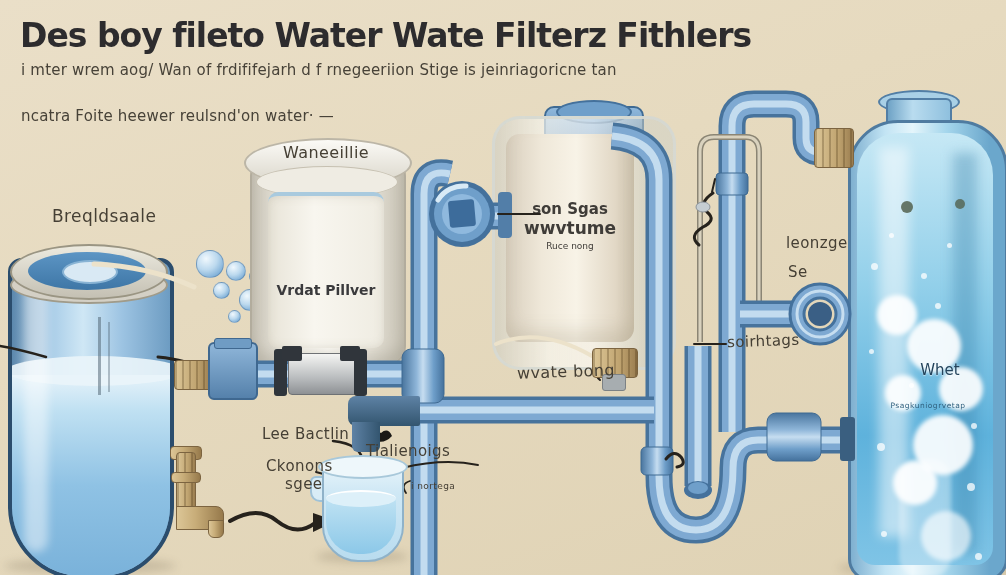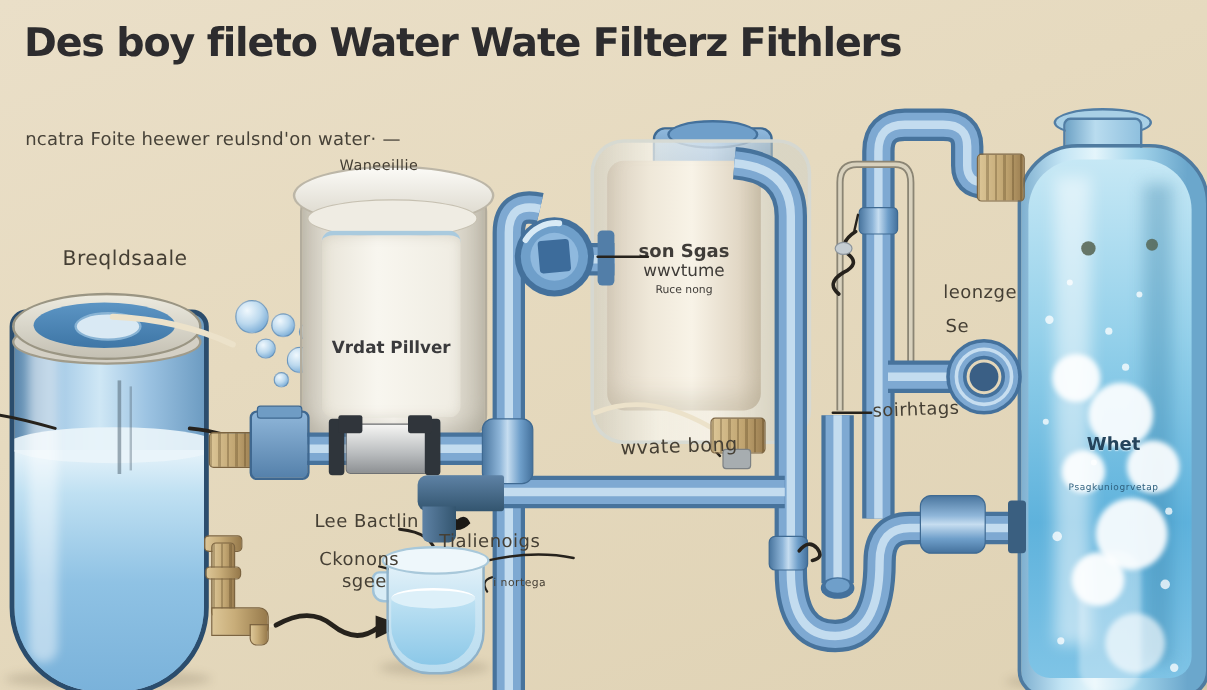--- a/index.html
+++ b/index.html
@@ -32,20 +32,21 @@
   .shadow{position:absolute;border-radius:50%;background:rgba(60,50,30,.16);filter:blur(4px);}
   .splash{position:absolute;border-radius:50%;background:rgba(255,255,255,.9);filter:blur(2px);}
   .tbub{position:absolute;border-radius:50%;background:rgba(255,255,255,.75);}
 </style>
 </head>
 <body>
 
 <div id="canvas">
 
   <div class="abs title" style="left:20px;top:16px;">Des boy fileto Water Wate Filterz Fithlers</div>
+  <div class="abs sub" style="left:21px;top:60px;">i mter wrem aog/ Wan of frdififejarh d f rnegeeriion Stige is jeinriagoricne tan</div>
   <div class="abs sub" style="left:21px;top:106px;">ncatra Foite heewer reulsnd'on water· —</div>
 
   <div class="shadow" style="left:4px;top:558px;width:172px;height:16px;"></div>
   <div class="shadow" style="left:316px;top:550px;width:92px;height:13px;"></div>
   <div class="shadow" style="left:838px;top:560px;width:178px;height:16px;"></div>
 
   <div class="abs" style="left:0;top:0;">
     <div class="abs" style="left:8px;top:258px;width:158px;height:314px;border-radius:14px 14px 74px 74px;border:4px solid #2b4d6d;overflow:hidden;background:linear-gradient(90deg,#5c88ad,#a9cde8 25%,#cfe7f5 45%,#9cc3e2 70%,#6d9cc2);">
       <div class="abs" style="left:0;bottom:0;width:100%;height:64%;background:linear-gradient(180deg,#e6f3fa,#bfe0f2 18%,#8fc2e4 55%,#7ab2da);"></div>
       <div class="abs" style="left:-6px;top:30%;width:112%;height:30px;border-radius:50%;background:#e9f4fa;opacity:.92;"></div>
@@ -75,30 +76,30 @@
 
   <div>
     <div class="abs" style="left:250px;top:156px;width:152px;height:206px;border-radius:20px;background:linear-gradient(90deg,#cac5b8,#eeebe2 25%,#faf8f2 50%,#e6e2d7 78%,#c6c1b3);border:2px solid #b2ac9d;box-shadow:inset 0 -10px 14px rgba(120,115,100,.25);"></div>
     <div class="abs" style="left:244px;top:138px;width:164px;height:46px;border-radius:50%;background:linear-gradient(180deg,#fbfaf6,#d9d5c9);border:2px solid #bcb6a7;"></div>
     <div class="abs" style="left:256px;top:166px;width:140px;height:30px;border-radius:50%;background:#efece3;border:1px solid #c6c0b1;"></div>
     <div class="abs" style="left:268px;top:192px;width:116px;height:152px;border-radius:10px;background:linear-gradient(90deg,#e8e4d8,#f8f6ef 40%,#efece2);border-top:4px solid #a9cade;box-shadow:inset 0 0 10px rgba(150,145,125,.25);"></div>
     <div class="abs" style="left:268px;top:282px;width:116px;text-align:center;color:#3a3a3c;">
       <div style="font-size:14px;font-weight:bold;">Vrdat Pillver</div>
     </div>
   </div>
-  <div class="lbl" style="left:283px;top:131px;font-size:12px;">Waneeillie</div>
+  <div class="lbl" style="left:283px;top:143px;font-size:16px;">Waneeillie</div>
 
   <div>
     <div class="abs" style="left:544px;top:106px;width:96px;height:44px;border-radius:10px;background:linear-gradient(180deg,#8fb8dc,#537fa9);border:2px solid #3e6a93;"></div>
     <div class="abs" style="left:556px;top:100px;width:72px;height:20px;border-radius:50%;background:#6f9fca;border:2px solid #44719c;"></div>
     <div class="abs" style="left:492px;top:116px;width:178px;height:248px;border-radius:28px;background:linear-gradient(90deg,rgba(205,205,196,.55),rgba(248,247,240,.72) 30%,rgba(255,255,253,.62) 55%,rgba(205,208,200,.5) 85%);border:3px solid rgba(214,217,210,.95);"></div>
     <div class="abs" style="left:506px;top:134px;width:128px;height:208px;border-radius:14px;background:linear-gradient(90deg,#d9cfbe,#efe8d9 28%,#f8f3e7 55%,#e2d8c6 85%,#cdc2ad);box-shadow:inset 0 -12px 16px rgba(150,140,115,.22);"></div>
     <div class="abs" style="left:506px;top:200px;width:128px;text-align:center;color:#3f3c38;">
       <div style="font-size:15px;font-weight:bold;">son Sgas</div>
-      <div style="font-size:14px;font-weight:normal;">wwvtume</div>
+      <div style="font-size:17px;font-weight:bold;">wwvtume</div>
       <div style="font-size:9px;margin-top:3px;">Ruce nong</div>
     </div>
   </div>
 
   <div>
     <div class="abs" style="left:878px;top:90px;width:78px;height:20px;border-radius:50%;background:#a9d0e6;border:2px solid #527ea5;"></div>
     <div class="abs" style="left:886px;top:98px;width:62px;height:34px;border-radius:6px 6px 12px 12px;background:linear-gradient(90deg,#6fa3c6,#b9dcef 40%,#8fc0de);border:2px solid #527ea5;"></div>
     <div class="abs" style="left:848px;top:120px;width:154px;height:455px;border-radius:50px 50px 22px 22px;border:3px solid #4f7ba0;overflow:hidden;background:linear-gradient(90deg,#7fb0d0,#c2e4f4 22%,#e4f5fb 40%,#a5d6ec 62%,#6ba7cc 90%);">
       <div class="abs" style="left:6px;top:10px;width:136px;height:432px;border-radius:42px 42px 18px 18px;background:linear-gradient(180deg,#c6e8f5,#93d0ea 35%,#5eb2dc 70%,#7fc4e6);"></div>
       <div class="abs" style="left:28px;top:24px;width:30px;height:390px;background:rgba(255,255,255,.5);filter:blur(6px);"></div>
@@ -118,21 +119,21 @@
       <div class="tbub" style="left:70px;top:150px;width:6px;height:6px;"></div>
       <div class="tbub" style="left:96px;top:120px;width:5px;height:5px;"></div>
       <div class="tbub" style="left:26px;top:320px;width:8px;height:8px;"></div>
       <div class="tbub" style="left:120px;top:300px;width:6px;height:6px;"></div>
       <div class="tbub" style="left:116px;top:360px;width:8px;height:8px;"></div>
       <div class="tbub" style="left:30px;top:408px;width:6px;height:6px;"></div>
       <div class="tbub" style="left:124px;top:430px;width:7px;height:7px;"></div>
       <div class="tbub" style="left:58px;top:260px;width:5px;height:5px;"></div>
       <div class="tbub" style="left:84px;top:180px;width:6px;height:6px;"></div>
       <div class="tbub" style="left:18px;top:226px;width:5px;height:5px;"></div>
-      <div class="abs" style="left:44px;top:238px;width:66px;text-align:center;font-size:15px;font-weight:bold;color:#24445c;text-shadow:0 1px 1px rgba(255,255,255,.5);">Whet</div>
+      <div class="abs" style="left:56px;top:238px;width:66px;text-align:center;font-size:15px;font-weight:normal;color:#24445c;text-shadow:0 1px 1px rgba(255,255,255,.5);">Whet</div>
       <div class="abs" style="left:18px;top:278px;width:118px;text-align:center;font-size:7.5px;letter-spacing:.5px;color:#2f607e;">Psagkuniogrvetap</div>
     </div>
   </div>
 
   <svg id="pipes" width="1006" height="575" viewBox="0 0 1006 575">
     <defs>
       <linearGradient id="gv" x1="0" y1="0" x2="1" y2="0">
         <stop offset="0" stop-color="#49759e"></stop>
           <stop offset=".35" stop-color="#8fb6d9"></stop>
         <stop offset=".5" stop-color="#c6ddf0"></stop>

